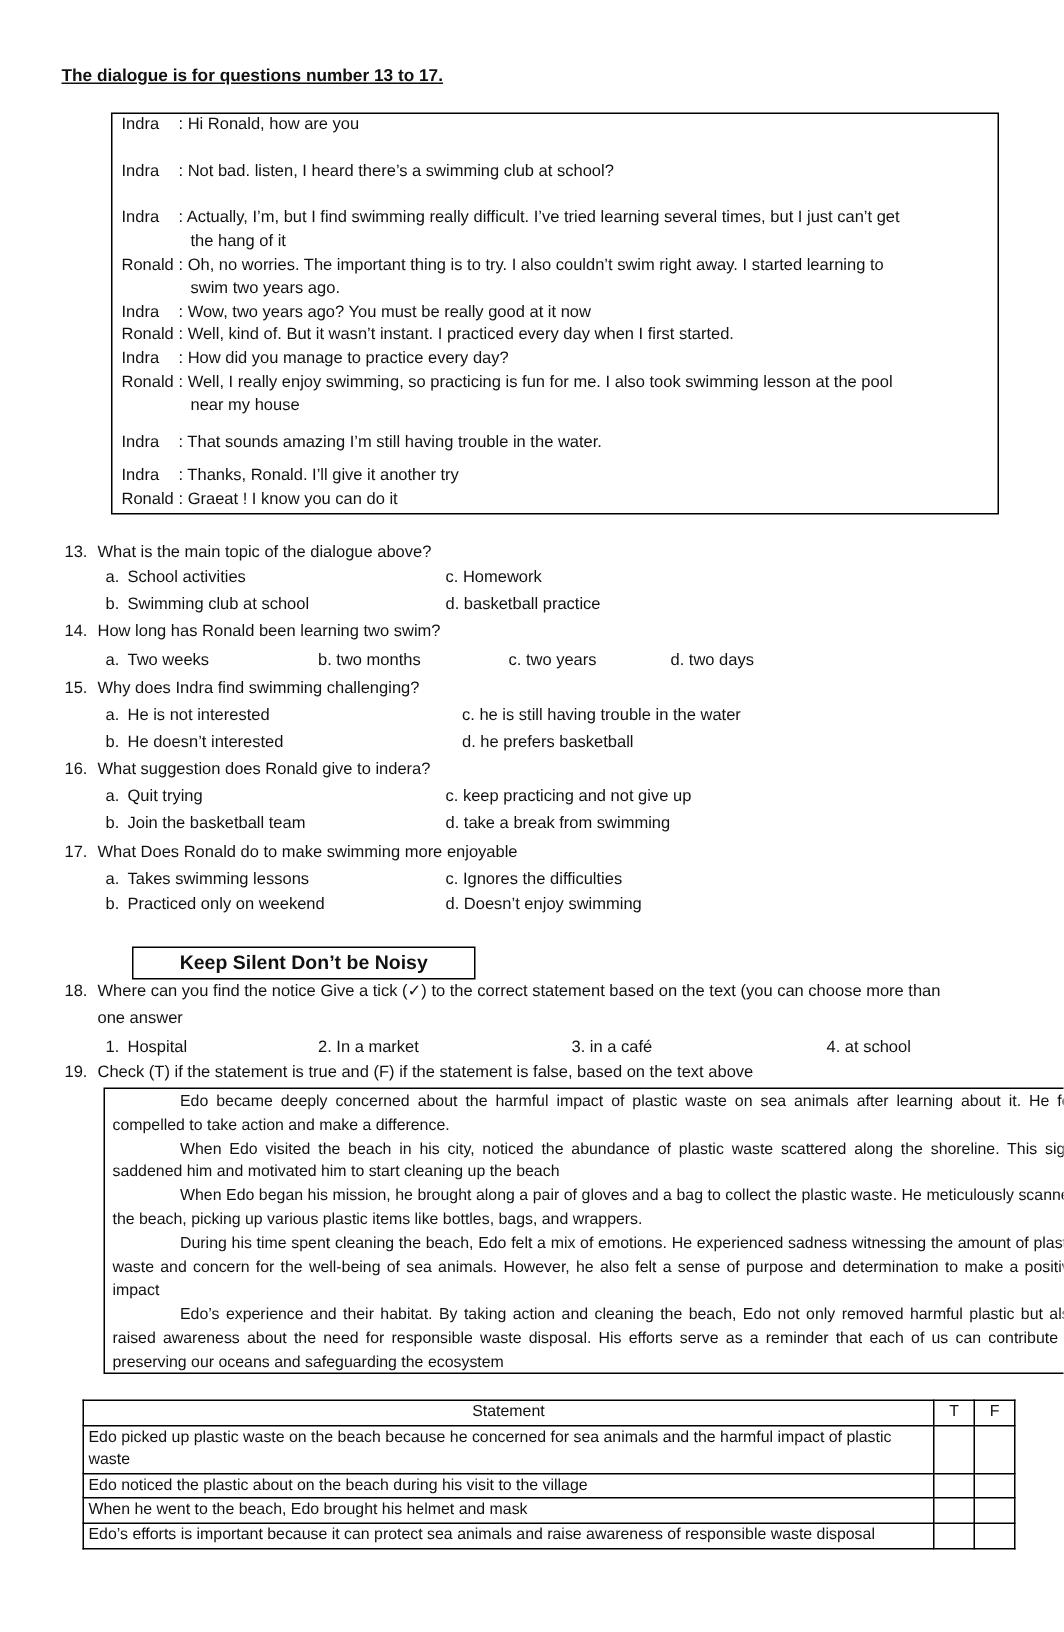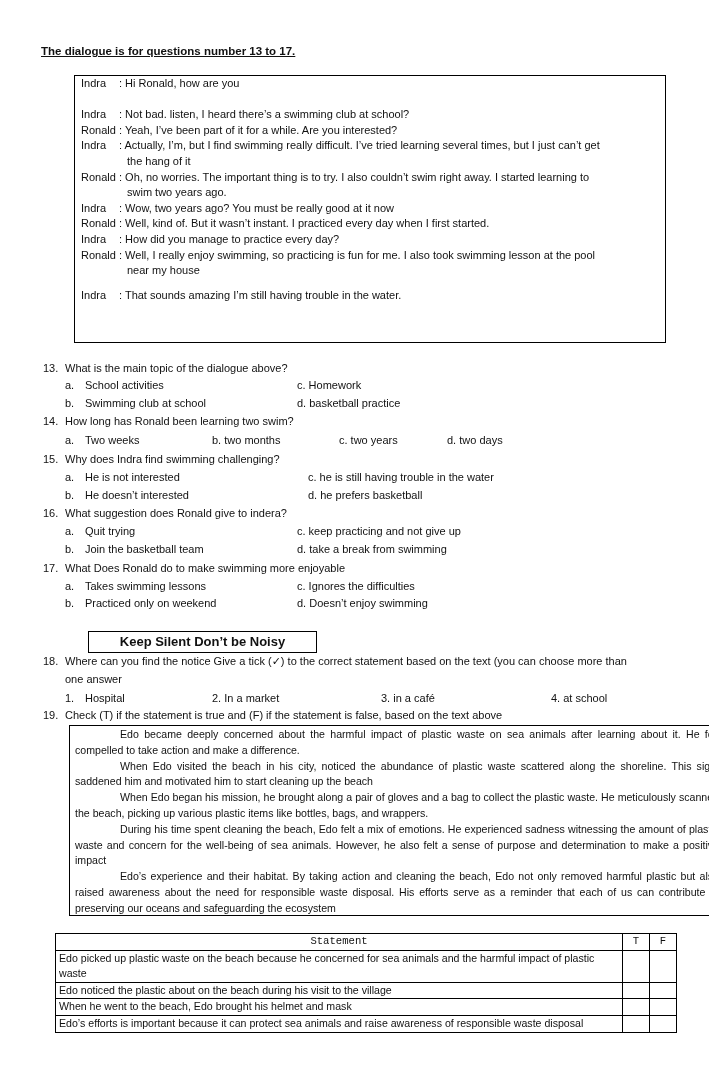--- a/index.html
+++ b/index.html
@@ -6,48 +6,49 @@
   body { width: 709px; height: 1088px; position: relative; overflow: hidden;
          font-family: "Liberation Sans", sans-serif; color: #111; font-size: 11px; }
   .abs { position: absolute; }
   .heading { left: 41px; top: 45px; font-weight: bold; text-decoration: underline; font-size: 11.5px; }
   .dlg-box { left: 74px; top: 75px; width: 592px; height: 268px; border: 1.2px solid #000; box-sizing: border-box; padding-left: 24px; }
   .dlg-line { position: absolute; left: 6px; right: 8px; line-height: 15.6px; }
   .spk { display: inline-block; width: 38px; }
   .cont { padding-left: 46px; }
   .q { position: absolute; line-height: 18px; }
   .qnum { display: inline-block; width: 22px; }
-  .opt { position: absolute; line-height: 18px; }
+  .opt { position: absolute; line-height: 18px; text-align: center; }
   .optl { display: inline-block; width: 20px; }
   .notice { left: 88px; top: 631px; width: 229px; height: 22px; border: 1.2px solid #000; box-sizing: border-box;
             text-align: center; font-weight: bold; font-size: 13px; line-height: 20px; }
   .psg-box { left: 69px; top: 725px; width: 656px; height: 191px; border: 1.2px solid #000; box-sizing: border-box;
              padding: 1px 5px; text-align: justify; line-height: 15.8px; font-size: 10.6px; }
   .psg-box p { margin: 0; text-indent: 45px; }
   table.stmt { position: absolute; left: 55px; top: 933px; width: 622px; border-collapse: collapse; font-size: 10.6px; }
   table.stmt td, table.stmt th { border: 1px solid #000; padding: 0 3px; line-height: 15.6px; font-weight: normal; vertical-align: top; }
-  table.stmt th { text-align: center; font-family: Liberation Mono, monospace; }
+  table.stmt th { text-align: center; }
   .tf { width: 20px; text-align: center; }
 </style>
 </head>
 <body>
 
 <div class="abs heading">The dialogue is for questions number 13 to 17.</div>
 
 <div class="abs dlg-box">
   <div class="dlg-line" style="top:0px"><span class="spk">Indra</span><span>: Hi Ronald, how are you</span></div>
   <div class="dlg-line" style="top:31.2px"><span class="spk">Indra</span><span>: Not bad. listen, I heard there’s a swimming club at school?</span></div>
-  <div class="dlg-line" style="top:46.8px"><span class="spk">Ronald</span><span>: Yeah, I’ve been part of it for a while. Are you interested?</span></div>
   <div class="dlg-line" style="top:62.4px"><span class="spk">Indra</span><span>: Actually, I’m, but  I find swimming really difficult. I’ve tried learning several times, but I just can’t get</span><div class="cont">the hang of it</div></div>
   <div class="dlg-line" style="top:93.6px"><span class="spk">Ronald</span><span>: Oh, no worries. The important thing is to try. I also couldn’t swim right away. I started learning to</span><div class="cont">swim two years ago.</div></div>
   <div class="dlg-line" style="top:124.8px"><span class="spk">Indra</span><span>: Wow, two years ago? You must be really good at it now</span></div>
   <div class="dlg-line" style="top:140.4px"><span class="spk">Ronald</span><span>: Well, kind of. But it wasn’t instant. I practiced every day when I first started.</span></div>
   <div class="dlg-line" style="top:156px"><span class="spk">Indra</span><span>: How did you manage to practice every day?</span></div>
   <div class="dlg-line" style="top:171.6px"><span class="spk">Ronald</span><span>: Well, I really enjoy swimming, so practicing is fun for me. I also took swimming lesson at the pool</span><div class="cont">near my house</div></div>
   <div class="dlg-line" style="top:212px"><span class="spk">Indra</span><span>: That sounds amazing  I’m still having trouble in the water.</span></div>
+  <div class="dlg-line" style="top:234px"><span class="spk">Indra</span><span>: Thanks, Ronald. I’ll give it another try</span></div>
+  <div class="dlg-line" style="top:249.6px"><span class="spk">Ronald</span><span>: Graeat ! I know you can do it</span></div>
 </div>
 
 <div class="q" style="left:43px; top:359px"><span class="qnum">13.</span><span>What is the main topic of the dialogue above?</span></div>
 <div class="opt" style="left:65px; top:376px"><span class="optl">a.</span><span>School activities</span></div>
 <div class="opt" style="left:65px; top:394px"><span class="optl">b.</span><span>Swimming club at school</span></div>
 <div class="opt" style="left:297px; top:376px"><span>c. Homework</span></div>
 <div class="opt" style="left:297px; top:394px"><span>d. basketball practice</span></div>
 
 <div class="q" style="left:43px; top:412px"><span class="qnum">14.</span><span>How long has Ronald been learning two swim?</span></div>
 <div class="opt" style="left:65px; top:431px"><span class="optl">a.</span><span>Two weeks</span></div>

